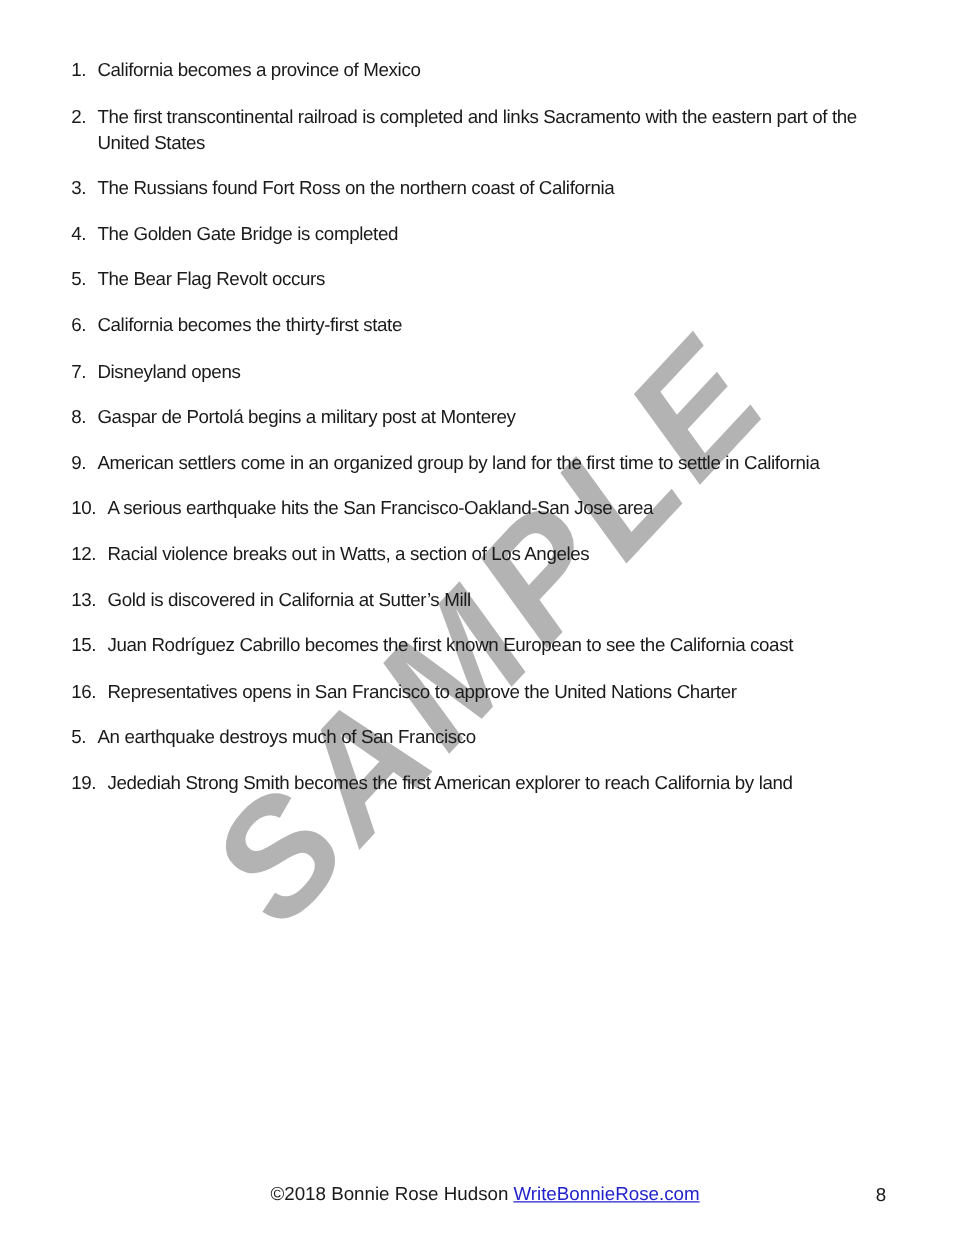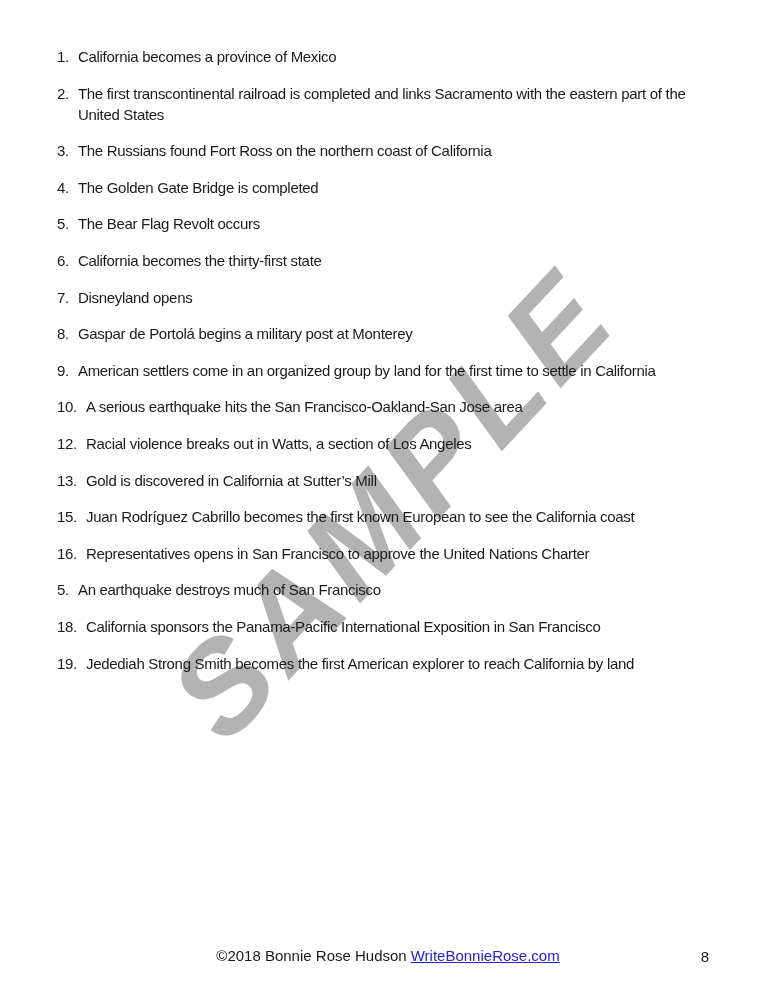--- a/index.html
+++ b/index.html
@@ -159,24 +159,20 @@
       <div class="event-item">
         <span class="event-number">16.</span>
         <span class="event-text">Representatives opens in San Francisco to approve the United Nations Charter</span>
       </div>
 
       <div class="event-item">
         <span class="event-number">5.</span>
         <span class="event-text">An earthquake destroys much of San Francisco</span>
       </div>
 
-      <div class="event-item">
-        <span class="event-number">18.</span>
-        <span class="event-text">California sponsors the Panama-Pacific International Exposition in San Francisco</span>
-      </div>
 
       <div class="event-item">
         <span class="event-number">19.</span>
         <span class="event-text">Jedediah Strong Smith becomes the first American explorer to reach California by land</span>
       </div>
 
     </div>
 
   <div class="footer">
     <span>©2018 Bonnie Rose Hudson</span><a href="#">WriteBonnieRose.com</a>

